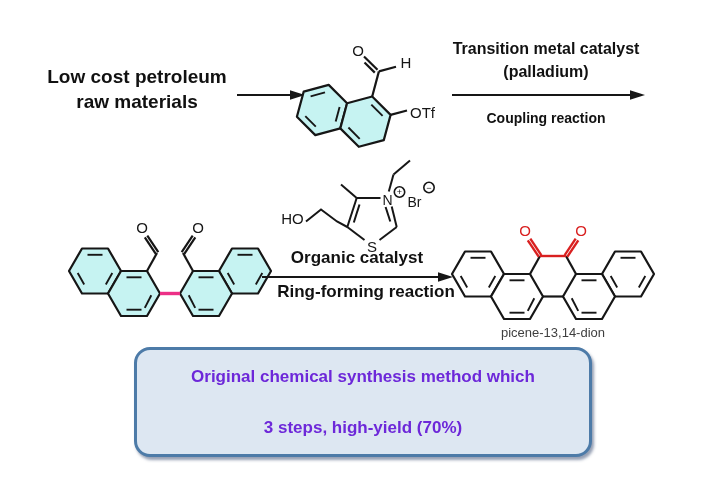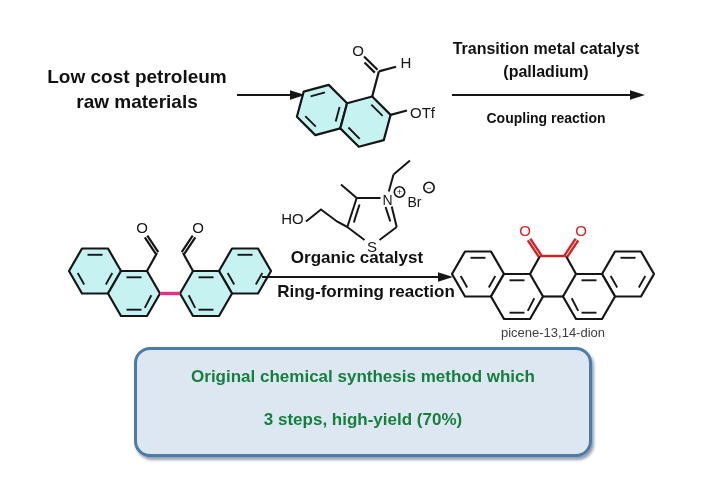--- a/index.html
+++ b/index.html
@@ -11,24 +11,24 @@
   .lbl{position:absolute;text-align:center;font-weight:700;color:#111111;}
   .reactant{left:25px;top:64px;width:224px;font-size:19px;line-height:25px;}
   .tmc{left:421px;top:37px;width:250px;font-size:16px;line-height:23px;}
   .coupling{left:446px;top:110px;width:200px;font-size:14px;}
   .organic{left:262px;top:248px;width:190px;font-size:17px;}
   .ringforming{left:266px;top:282px;width:200px;font-size:17px;}
   .summary-box{
     position:absolute;left:134px;top:347px;width:452px;height:90px;
     background:#dde7f2;border:3px solid #4d7ba8;border-radius:16px;
     box-shadow:2px 3px 3px rgba(45,65,105,0.5);
-    text-align:center;font-weight:700;color:#15803d;
+    text-align:center;font-weight:700;color:#6d28d9;
     font-size:17px;line-height:25px;padding-top:14px;
   }
-  .summary-box .line3{margin-top:18px;}
+  .summary-box .line3{margin-top:26px;}
   text{font-family:"Liberation Sans",sans-serif;}
   .atom{font-size:15px;fill:#161616;}
   .atom-red{font-size:15px;fill:#d92020;}
   .atom-small{font-size:14px;fill:#161616;}
   .chargetxt{font-size:9px;fill:#161616;}
   .caption{font-size:13px;fill:#3f3f3f;}
 </style>
 </head>
 <body>
 

